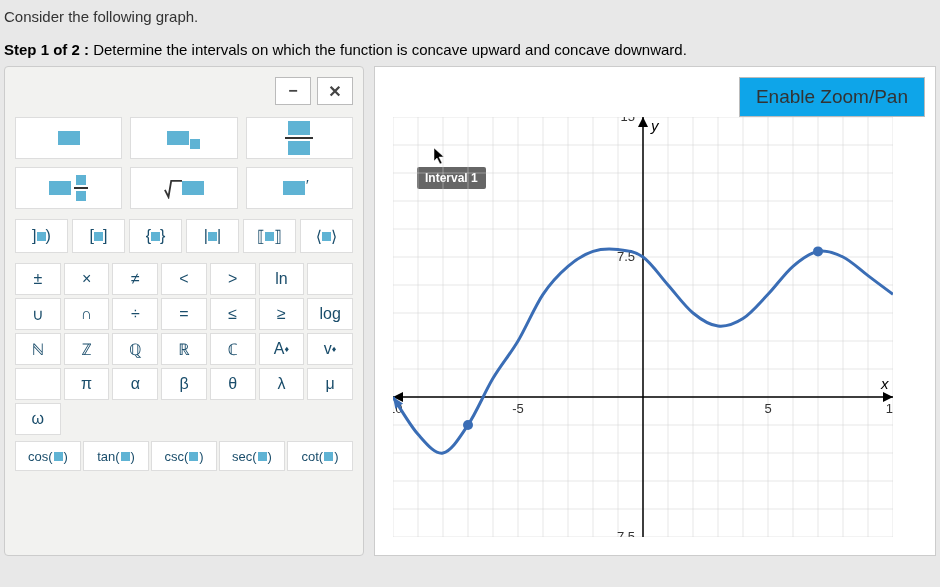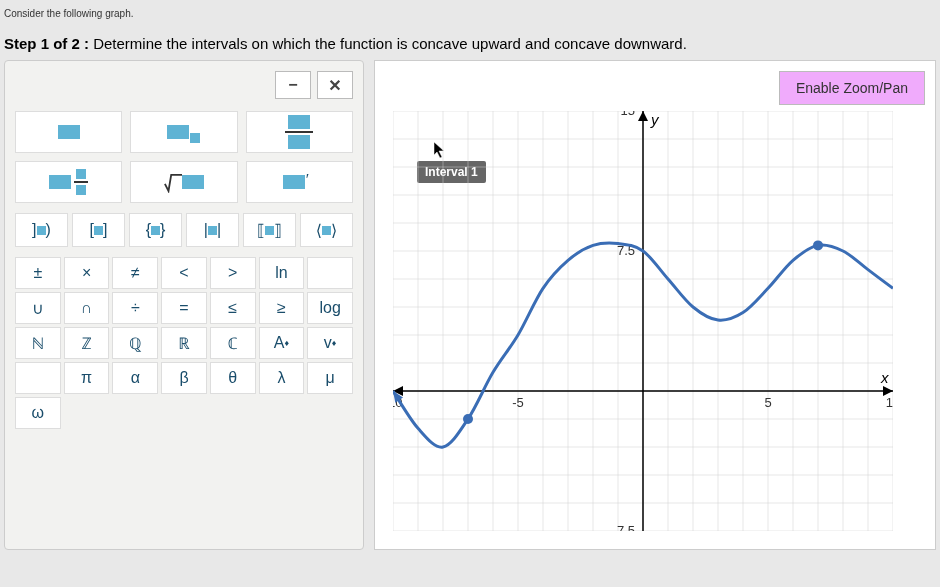--- a/index.html
+++ b/index.html
@@ -1,17 +1,17 @@
 <!DOCTYPE html>
 <html><head>
 <meta charset="utf-8">
 <style>
 *{box-sizing:border-box;margin:0;padding:0;font-family:Arial,Helvetica,sans-serif}
 body{width:940px;height:587px;background:#e8e8e8;color:#222;overflow:hidden}
-.q-title{font-size:10px;padding:8px 0 8px 4px;color:#333}
+.q-title{font-size:15px;padding:8px 0 8px 4px;color:#333}
 .step{font-size:15px;padding:8px 0 8px 4px;color:#000000}
 .step b{font-weight:700}
 .main{display:flex;gap:10px;padding:0 4px}
 .pal{width:360px;background:#f2f2f0;border:1px solid #ccc;padding:10px;border-radius:4px}
 .pal-top{display:flex;justify-content:flex-end;gap:6px;margin-bottom:12px}
 .pal-top .tb{width:36px;height:28px;border:1px solid #bbb;background:#fff;display:flex;align-items:center;justify-content:center;font-size:16px;font-weight:700;color:#444}
 .pal-row{display:flex;gap:8px;margin-bottom:8px}
 .tpl{flex:1;height:42px;border:1px solid #ddd;background:#fff;display:flex;align-items:center;justify-content:center;position:relative}
 .bx{background:#5fb3d4;width:22px;height:14px;display:inline-block}
 .bx.s{width:10px;height:10px}
@@ -21,21 +21,21 @@
 .rad{display:flex;align-items:center}
 .rad svg{width:18px;height:22px}
 .br-row{display:flex;gap:4px;margin:10px 0;font-family:'Times New Roman',serif;font-size:16px;color:#1a4d6b}
 .br-row .br{flex:1;height:34px;border:1px solid #ddd;background:#fff;display:flex;align-items:center;justify-content:center}
 .sym-grid{display:grid;grid-template-columns:repeat(7,1fr);gap:3px;font-family:'Times New Roman',serif}
 .sym{height:32px;border:1px solid #ddd;background:#fff;display:flex;align-items:center;justify-content:center;font-size:16px;color:#1a4d6b}
 .trig-row{display:flex;gap:2px;margin-top:6px;font-family:'Times New Roman',serif;font-size:13px}
 .trig{flex:1;height:30px;border:1px solid #ddd;background:#fff;display:flex;align-items:center;justify-content:center;color:#1a4d6b;white-space:nowrap}
 .trig .pb{display:inline-block;width:9px;height:9px;background:#5fb3d4;margin:0 1px}
 .graph-wrap{flex:1;background:#fff;border:1px solid #ccc;position:relative;height:490px}
-.zoom{position:absolute;top:10px;right:10px;border:1px solid #bbb;background:#f0abfc;padding:8px 16px;font-size:14px;color:#333}
+.zoom{position:absolute;top:10px;right:10px;border:1px solid #bbb;background:#0ea5e9;padding:8px 16px;font-size:19px;color:#333}
 .cursor{position:absolute;left:58px;top:80px}
 .cursor svg{width:14px;height:18px}
 .ilabel{position:absolute;left:42px;top:100px;background:#666;color:#fff;font-size:12px;padding:4px 8px;border-radius:2px;font-weight:700}
 .plot{position:absolute;left:18px;top:50px;width:500px;height:420px}
 .plot svg{width:100%;height:100%}
 .tick{font-size:13px;fill:#333;font-family:Arial}
 </style>
 </head>
 <body>
 
@@ -126,20 +126,27 @@
         <div class="sym">A<sub style="font-size:9px">♦</sub></div>
         <div class="sym">v<sub style="font-size:9px">♦</sub></div>
         <div class="sym"></div>
         <div class="sym">π</div>
         <div class="sym">α</div>
         <div class="sym">β</div>
         <div class="sym">θ</div>
         <div class="sym">λ</div>
         <div class="sym">μ</div>
         <div class="sym">ω</div>
+      </div>
+    <div class="trig-row" id="trig-row">
+        <div class="trig">cos(<span class="pb"></span>)</div>
+        <div class="trig">tan(<span class="pb"></span>)</div>
+        <div class="trig">csc(<span class="pb"></span>)</div>
+        <div class="trig">sec(<span class="pb"></span>)</div>
+        <div class="trig">cot(<span class="pb"></span>)</div>
       </div>
   </div>
 
   <div class="graph-wrap">
     <div class="zoom">Enable Zoom/Pan</div>
     <div class="cursor">
       <svg viewBox="0 0 14 18">
           <path d="M1 1 L1 14 L4 11 L7 17 L9 16 L6 10 L11 10 Z" fill="#000" stroke="#fff" stroke-width="0.5"></path>
         </svg>
     </div>

